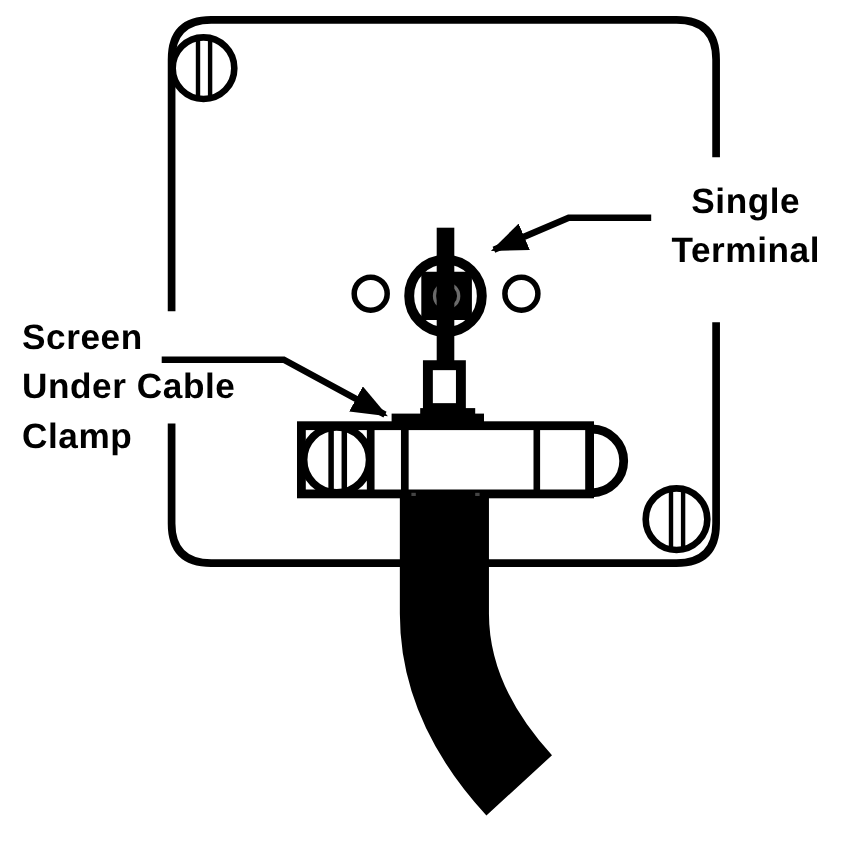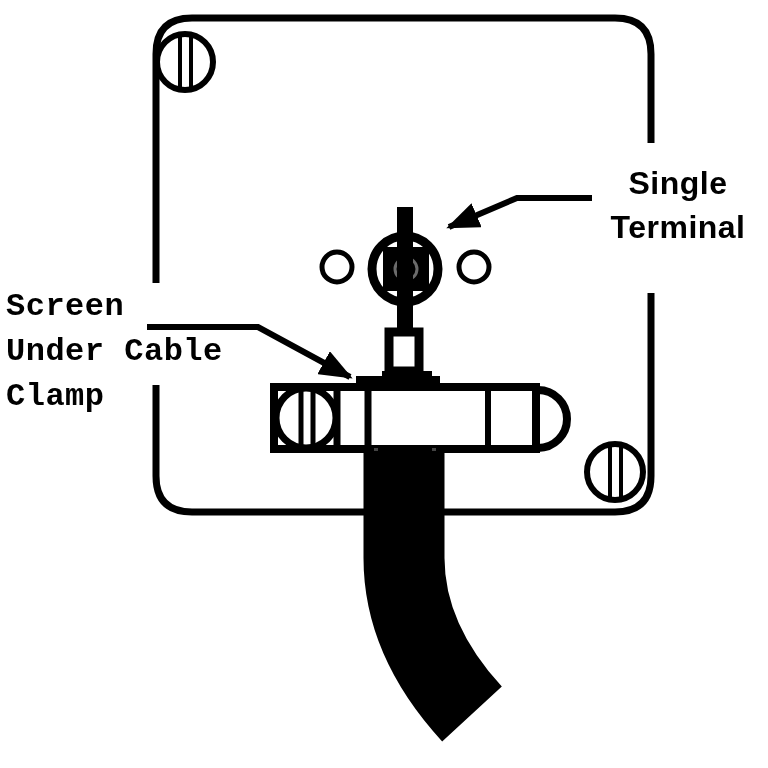--- a/index.html
+++ b/index.html
@@ -94,20 +94,20 @@
       <line x1="434" y1="448" x2="434" y2="461" stroke="#444444" stroke-width="4"></line>
       <path d="M 404 451 L 404 558 Q 404 640 472 714" stroke="#000000" stroke-width="81" fill="none" stroke-linecap="butt"></path>
     </g>
 
     <g>
       <polyline class="s6" points="592,198 517,198 449,227" marker-end="url(#arrowhead)"></polyline>
       <polyline class="s6" points="147,327 258,327 350,377" marker-end="url(#arrowhead)"></polyline>
     </g>
   </svg>
 
-  <div class="label" style="left:6px; top:284px;font-family:Liberation Mono, monospace;">Screen
+  <div class="label" style="left:20px; top:284px;">Screen
 Under Cable
 Clamp</div>
 
   <div class="label center" style="left:580px; top:161px; width:196px;">Single
 Terminal</div>
 
 </div>
 
 </body></html>

